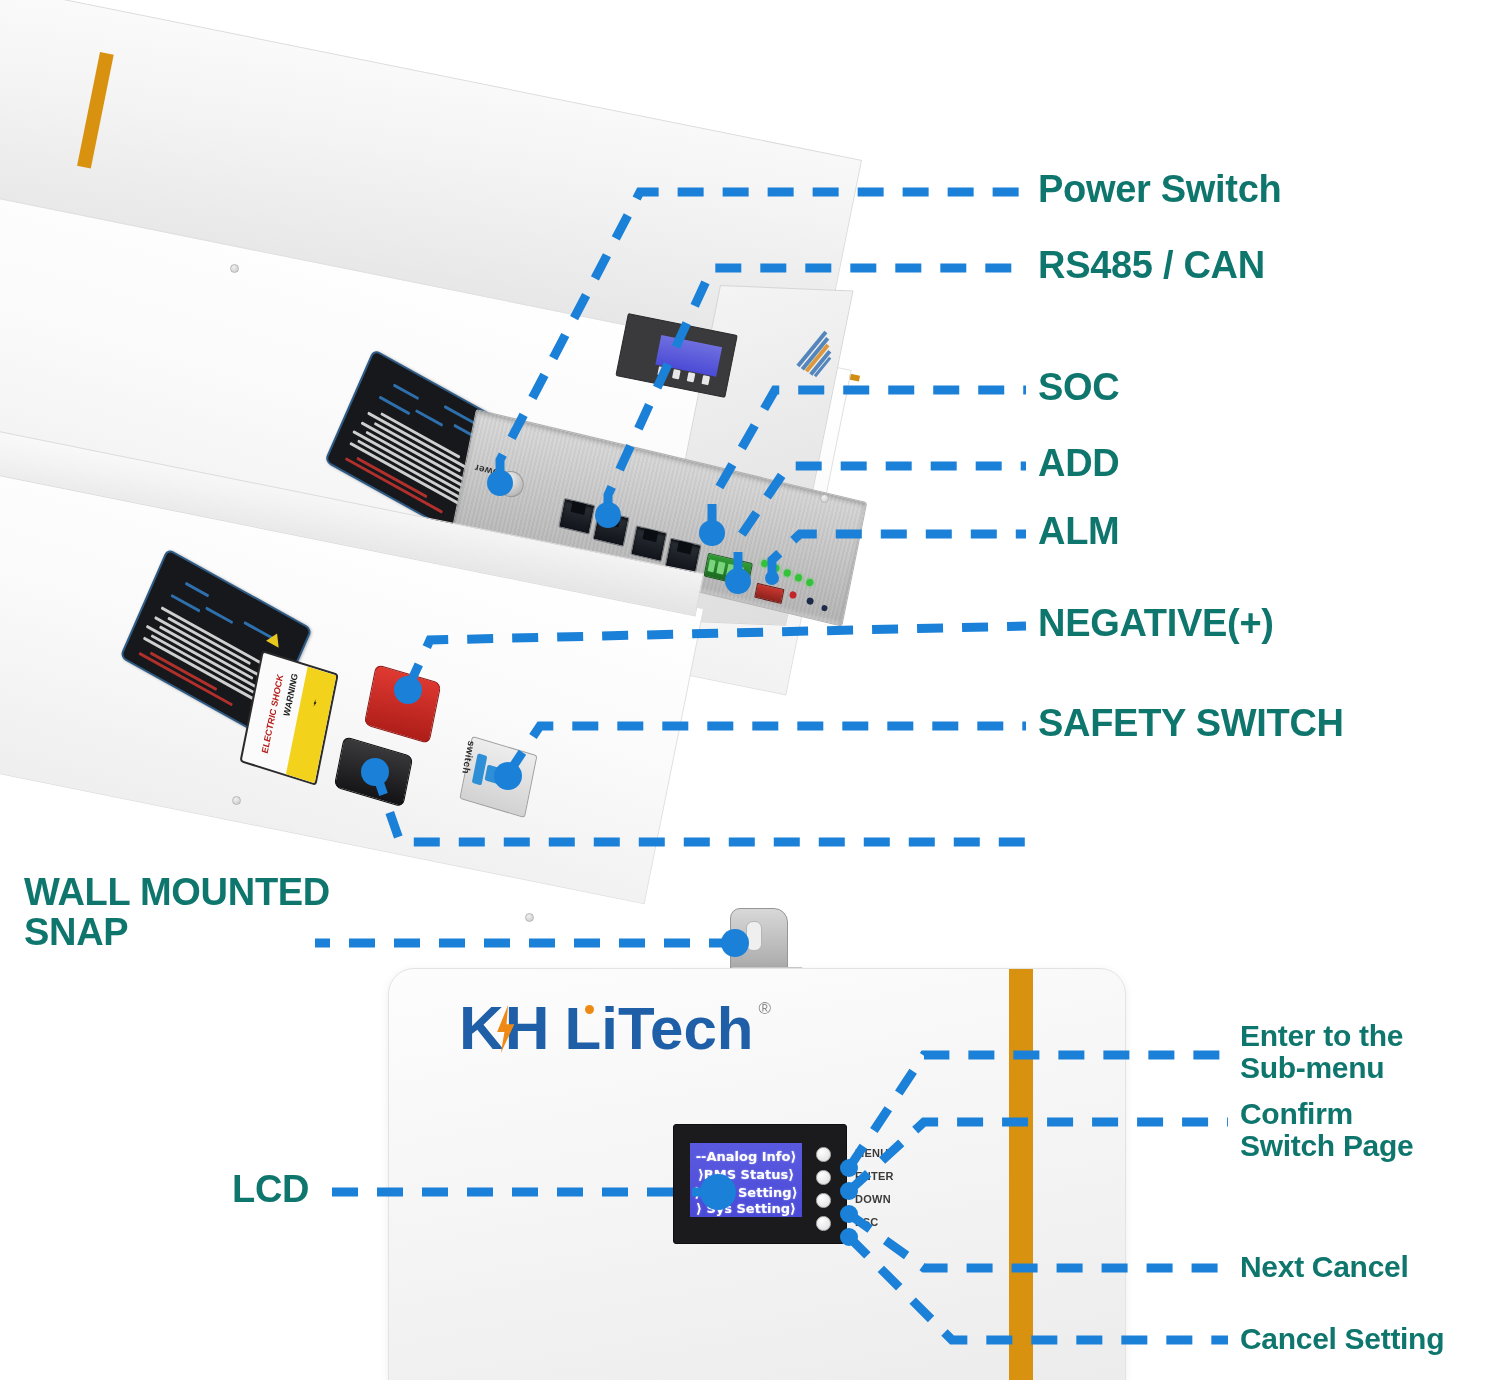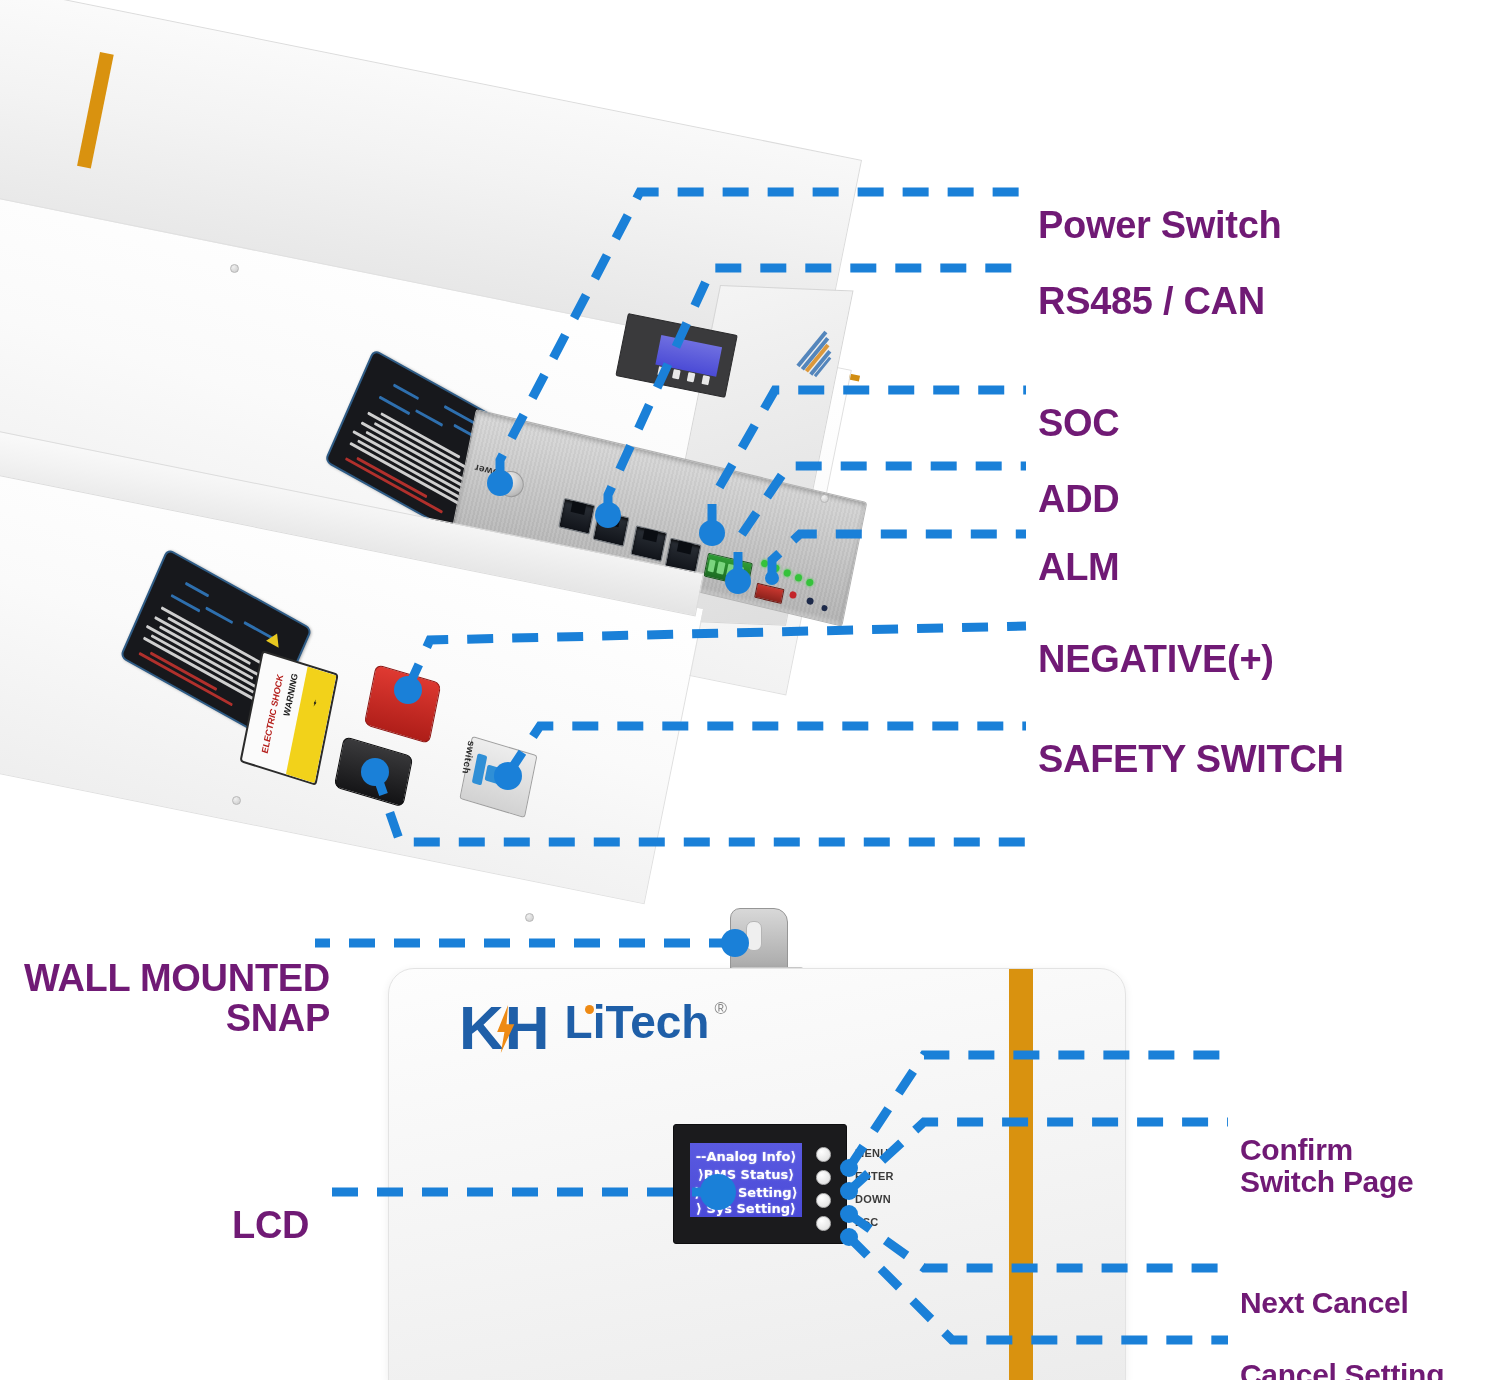--- a/index.html
+++ b/index.html
@@ -7,25 +7,24 @@
     width:1500px;height:1380px;position:relative;overflow:hidden;
     font-family:"Liberation Sans", sans-serif;
     -webkit-font-smoothing:antialiased;
   }
   #stage{position:absolute;inset:0;}
 
   
   .callout{
     position:absolute;
     font-weight:bold;
-    color:#701a75;
+    color:#0f766e;
     white-space:pre-line;
     line-height:1.12;
     letter-spacing:-0.3px;
-    margin-top:36px;
   }
   .callout.big{font-size:38px;}
   .callout.mid{font-size:30px;}
   .callout.two{line-height:1.06;}
 
   
   .lead{position:absolute;pointer-events:none;}
   .lead svg{display:block;overflow:visible;}
   .dash{
     fill:none;
@@ -172,21 +171,21 @@
   .logo .kh{
     position:relative;font-size:62px;font-weight:bold;color:#1f5fa8;
     letter-spacing:1px;line-height:.95;font-family:"Liberation Sans",sans-serif;
   }
   .logo .bolt{
     position:absolute;left:34px;top:6px;width:26px;height:48px;
     background:#ee8a14;
     clip-path:polygon(58% 0,16% 56%,44% 56%,30% 100%,82% 40%,52% 40%);
   }
   .logo .li{
-    font-size:46px;font-weight:bold;color:#1f5fa8;margin-left:14px;line-height:1;
+    font-size:60px;font-weight:bold;color:#1f5fa8;margin-left:14px;line-height:1;
     position:relative;
   }
   .logo .li .dot-i{
     position:absolute;width:9px;height:9px;background:#ee8a14;border-radius:50%;
     left:20px;top:6px;
   }
   .logo .reg{font-size:17px;color:#8a8a8a;margin-left:5px;align-self:flex-start;}
 
   
   .lcd-bezel{
@@ -435,22 +434,24 @@
   </div>
 
   <div class="callout big" style="left:1038px;top:168px;">Power Switch</div>
   <div class="callout big" style="left:1038px;top:244px;">RS485 / CAN</div>
   <div class="callout big" style="left:1038px;top:366px;">SOC</div>
   <div class="callout big" style="left:1038px;top:442px;">ADD</div>
   <div class="callout big" style="left:1038px;top:510px;">ALM</div>
   <div class="callout big" style="left:1038px;top:602px;">NEGATIVE(+)</div>
   <div class="callout big" style="left:1038px;top:702px;">SAFETY SWITCH</div>
 
-  <div class="callout big two" style="left:24px;top:922px;text-align:right;">WALL MOUNTED
+  <div class="callout big two" style="left:24px;top:872px;">WALL MOUNTED
 SNAP</div>
   <div class="callout big" style="left:232px;top:1168px;">LCD</div>
 
+  <div class="callout mid two" style="left:1240px;top:1020px;">Enter to the
+Sub-menu</div>
   <div class="callout mid two" style="left:1240px;top:1098px;">Confirm
 Switch Page</div>
   <div class="callout mid" style="left:1240px;top:1250px;">Next Cancel</div>
   <div class="callout mid" style="left:1240px;top:1322px;">Cancel Setting</div>
 
 </div>
 
 </body></html>

